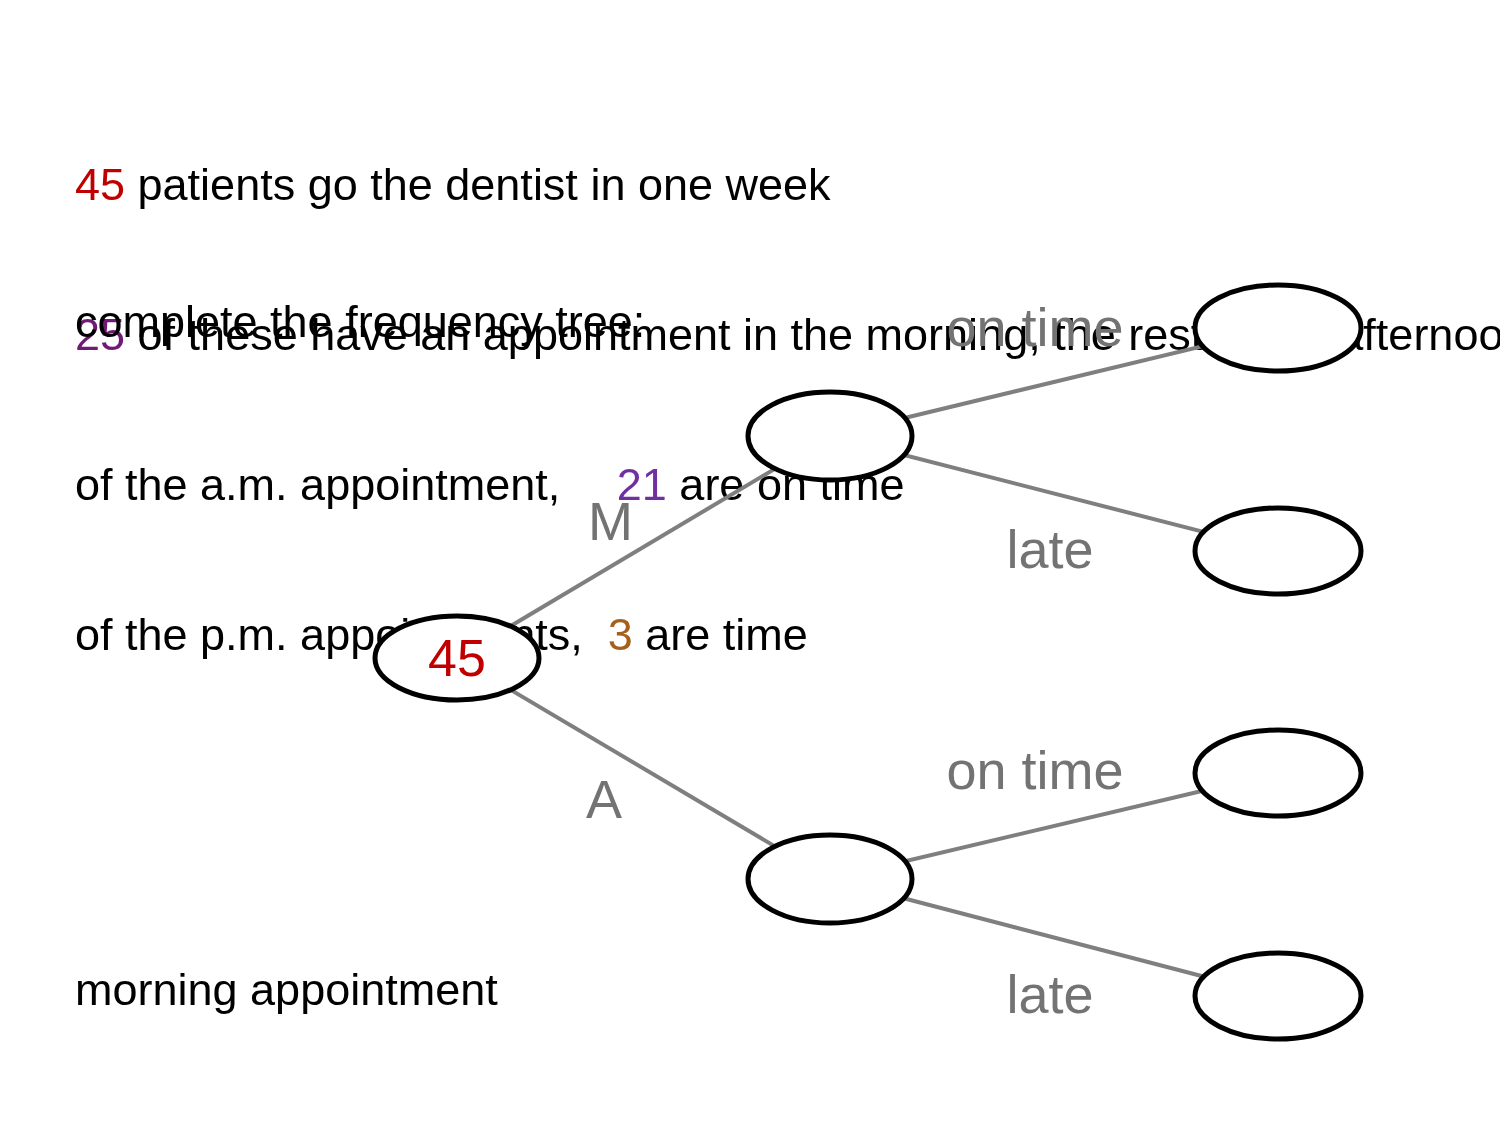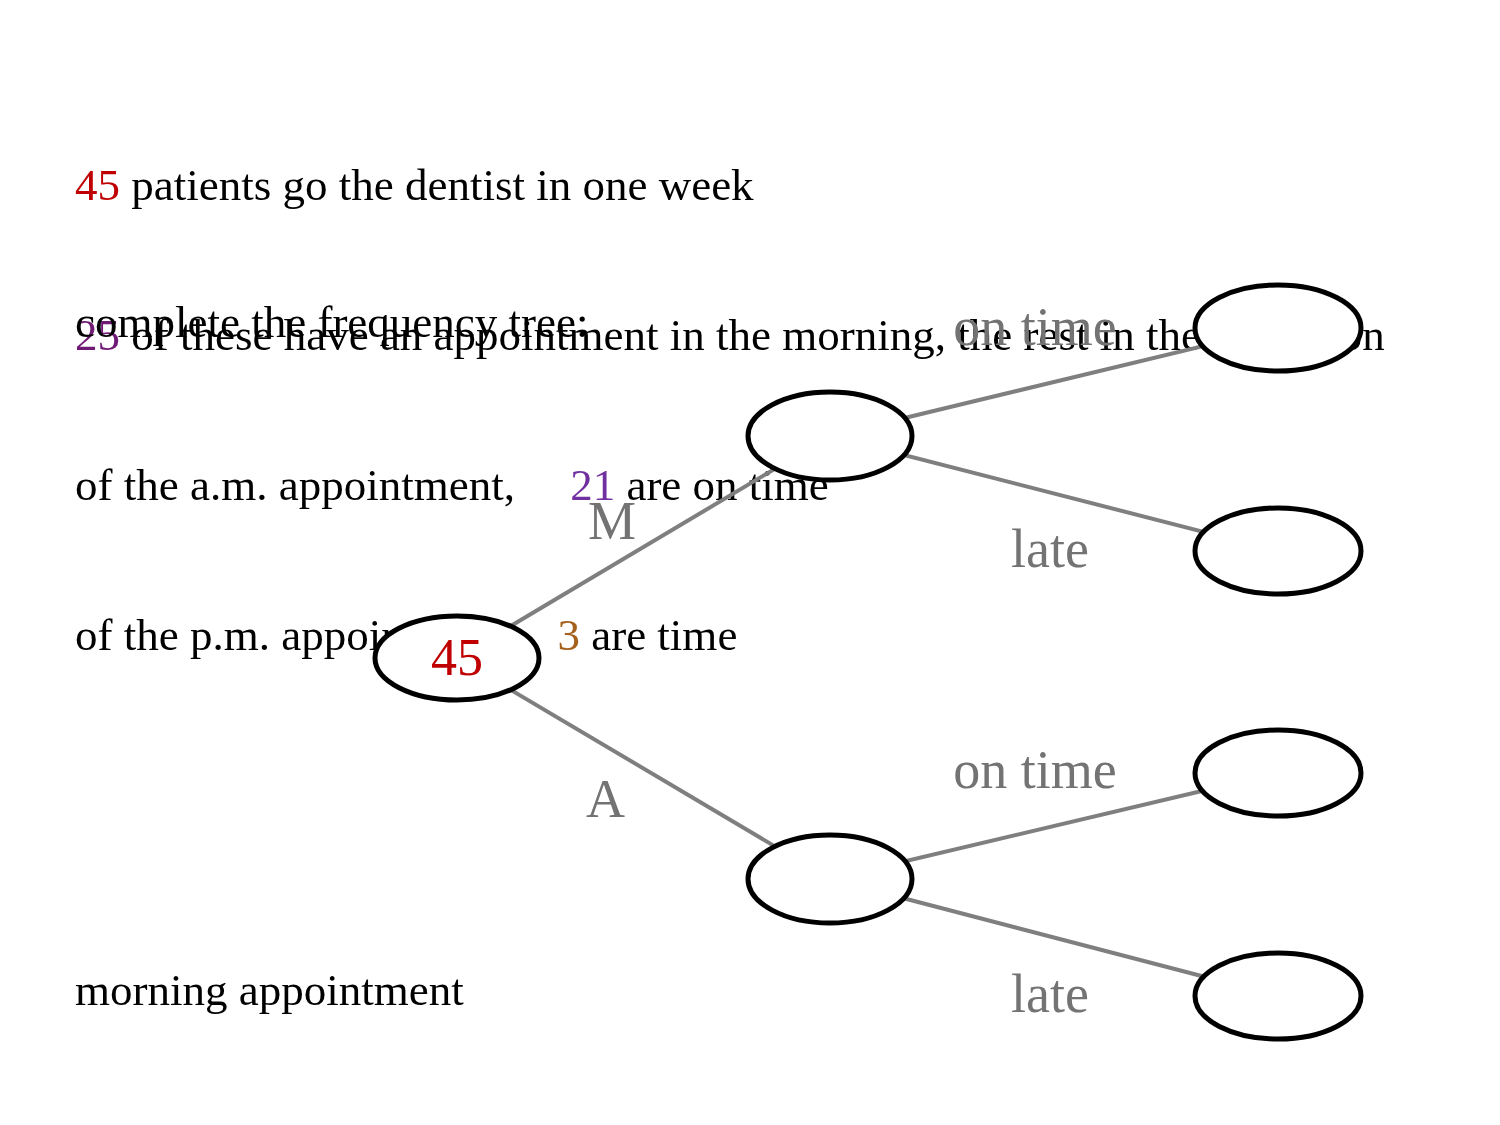--- a/index.html
+++ b/index.html
@@ -6,21 +6,21 @@
     margin: 0;
     padding: 0;
     background: #ffffff;
     overflow: hidden;
   }
   .slide {
     position: relative;
     width: 1248px;
     height: 1125px;
     background: #ffffff;
-    font-family: Liberation Serif, serif;
+    font-family: Liberation Sans, sans-serif;
     color: #000000;
   }
   .textblock {
     position: absolute;
     white-space: pre;
     font-size: 45px;
     line-height: 50px;
     color: #000000;
   }
   #problem-statement { left: 75px; top: 60px; }

